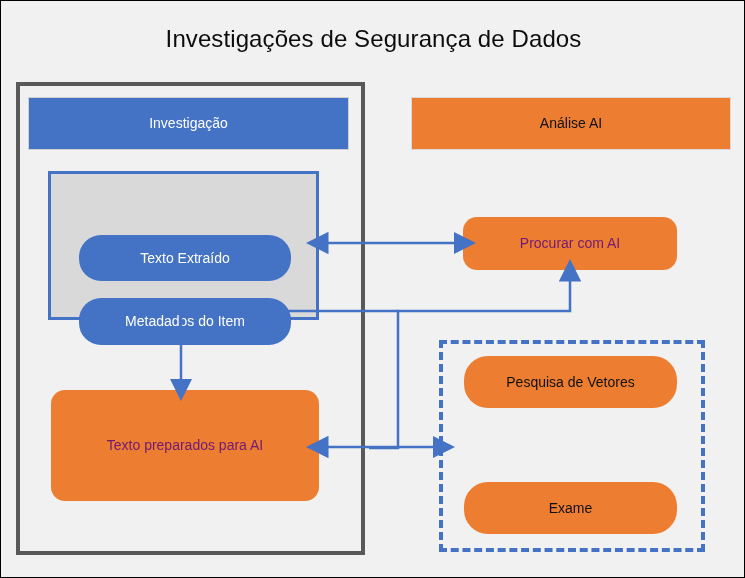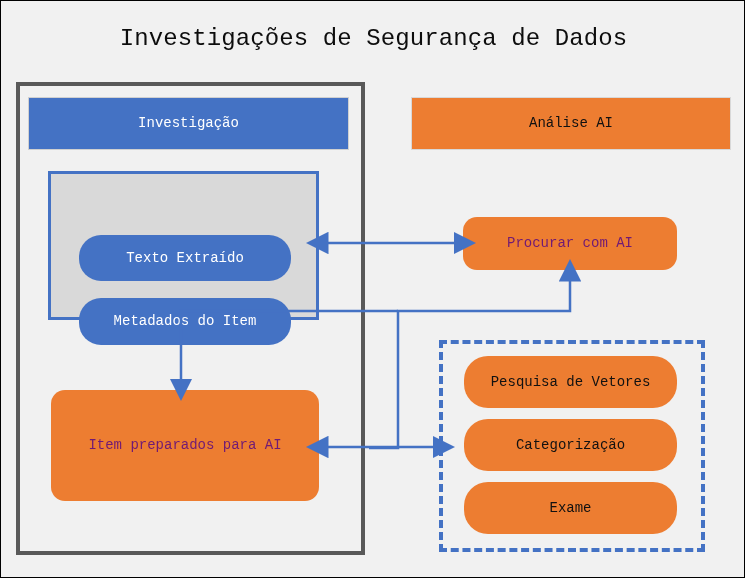--- a/index.html
+++ b/index.html
@@ -7,21 +7,21 @@
     padding: 0;
     background: #ffffff;
   }
   #canvas {
     position: relative;
     width: 745px;
     height: 578px;
     background: #f1f1f1;
     border: 1px solid #000000;
     box-sizing: border-box;
-    font-family: Liberation Mono, monospace;
+    font-family: Liberation Sans, sans-serif;
     overflow: hidden;
   }
   #title {
     position: absolute;
     left: 0;
     top: 24px;
     width: 745px;
     text-align: center;
     font-size: 24px;
     color: #0d0d0d;
@@ -139,36 +139,33 @@
 
   <div class="box pill-blue" style="left:78px; top:190px; width:212px; height:46px;">
     <span>Texto Extraído</span>
   </div>
 
   <div class="box pill-blue" style="left:78px; top:253px; width:212px; height:47px;">
     <span>Metadados do Item</span>
   </div>
 
   <div class="box round-orange multiline" style="left:50px; top:389px; width:268px; height:111px; padding:14px 10px;">
-    <span>Item preparados para AI</span>
+    <span>Texto preparados para AI</span>
   </div>
 
   <div class="box round-orange" style="left:462px; top:216px; width:214px; height:53px;">
     <span>Procurar com AI</span>
   </div>
 
   <div id="ai-ops-container"></div>
 
   <div class="box pill-orange" style="left:463px; top:355px; width:213px; height:52px;">
     <span>Pesquisa de Vetores</span>
   </div>
 
-  <div class="box pill-orange" style="left:463px; top:418px; width:213px; height:52px;">
-    <span>Categorização</span>
-  </div>
 
   <div class="box pill-orange" style="left:463px; top:481px; width:213px; height:52px;">
     <span>Exame</span>
   </div>
 
   <svg id="connectors" viewBox="0 0 745 578">
     <defs>
       <marker id="arrL" markerWidth="9" markerHeight="9" refX="8" refY="4.5" orient="auto" markerUnits="strokeWidth">
         <path d="M9,0 L9,9 L0,4.5 z" fill="#4472c4"></path>
       </marker>

